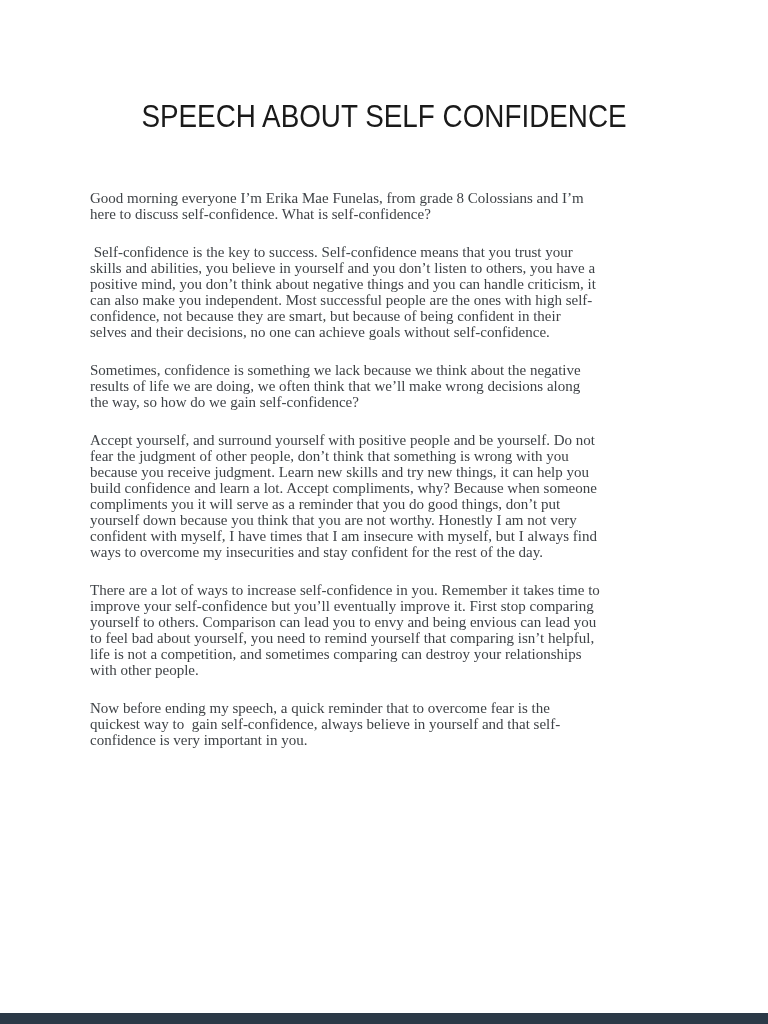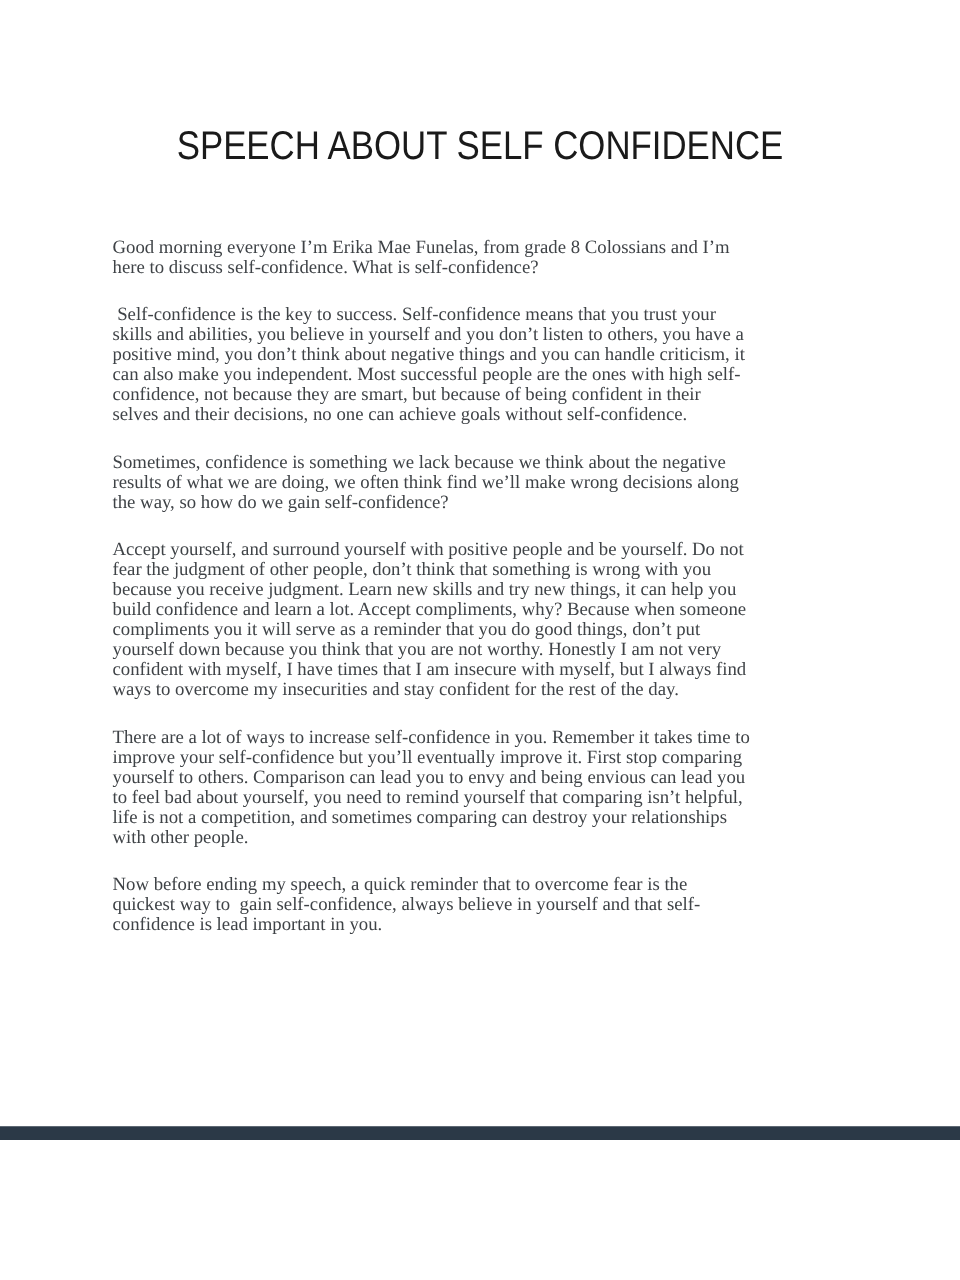--- a/index.html
+++ b/index.html
@@ -11,21 +11,21 @@
     width: 768px;
     height: 1024px;
     position: relative;
     overflow: hidden;
     font-family: "Liberation Serif", serif;
   }
   .page {
     position: absolute;
     top: 0; left: 0;
     width: 768px;
-    height: 912px;
+    height: 1024px;
     background: var(--page-background, #ffffff);
   }
   .doc-title {
     margin: 98px 0 0 0;
     text-align: center;
     font-family: "Liberation Sans", sans-serif;
     font-weight: 400;
     font-size: 32px;
     line-height: 36px;
     color: var(--title-text, #1a1a1a);
@@ -65,35 +65,35 @@
   <div class="doc-body">
     <p class="first">Good morning everyone I’m Erika Mae Funelas, from grade 8 Colossians and I’m
 here to discuss self-confidence. What is self-confidence?</p>
     <p> Self-confidence is the key to success. Self-confidence means that you trust your
 skills and abilities, you believe in yourself and you don’t listen to others, you have a
 positive mind, you don’t think about negative things and you can handle criticism, it
 can also make you independent. Most successful people are the ones with high self-
 confidence, not because they are smart, but because of being confident in their
 selves and their decisions, no one can achieve goals without self-confidence.</p>
     <p>Sometimes, confidence is something we lack because we think about the negative
-results of what we are doing, we often think find we’ll make wrong decisions along
+results of life we are doing, we often think that we’ll make wrong decisions along
 the way, so how do we gain self-confidence?</p>
     <p>Accept yourself, and surround yourself with positive people and be yourself. Do not
 fear the judgment of other people, don’t think that something is wrong with you
 because you receive judgment. Learn new skills and try new things, it can help you
 build confidence and learn a lot. Accept compliments, why? Because when someone
 compliments you it will serve as a reminder that you do good things, don’t put
 yourself down because you think that you are not worthy. Honestly I am not very
 confident with myself, I have times that I am insecure with myself, but I always find
 ways to overcome my insecurities and stay confident for the rest of the day.</p>
     <p>There are a lot of ways to increase self-confidence in you. Remember it takes time to
 improve your self-confidence but you’ll eventually improve it. First stop comparing
 yourself to others. Comparison can lead you to envy and being envious can lead you
 to feel bad about yourself, you need to remind yourself that comparing isn’t helpful,
 life is not a competition, and sometimes comparing can destroy your relationships
 with other people.</p>
     <p>Now before ending my speech, a quick reminder that to overcome fear is the
 quickest way to  gain self-confidence, always believe in yourself and that self-
-confidence is lead important in you.</p>
+confidence is very important in you.</p>
   </div>
 
   <div class="viewer-bottom-bar"></div>
 </div>
 
 </body></html>

